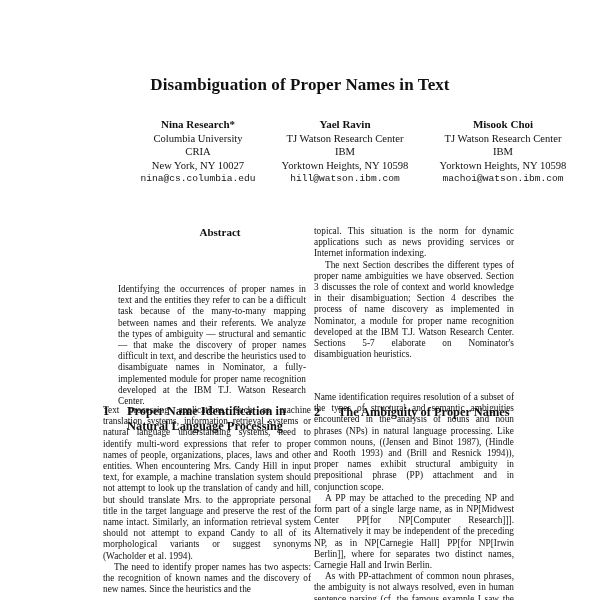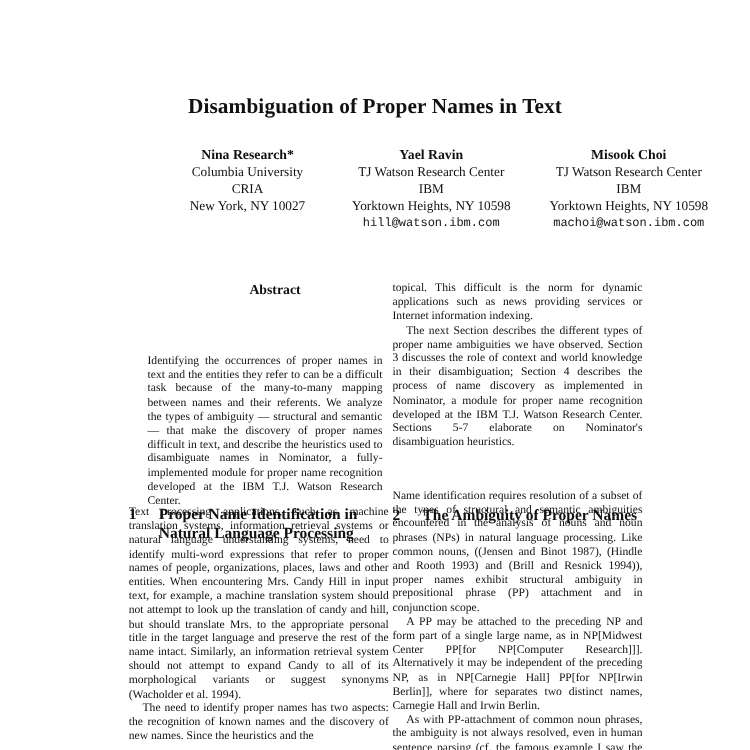--- a/index.html
+++ b/index.html
@@ -49,20 +49,21 @@
 </head>
 <body>
 
 <div class="title">Disambiguation of Proper Names in Text</div>
 
 <div id="a1" class="author">
   <div class="name">Nina Research*</div>
   <div>Columbia University</div>
   <div>CRIA</div>
   <div>New York, NY 10027</div>
+  <div class="email">nina@cs.columbia.edu</div>
 </div>
 <div id="a2" class="author">
   <div class="name">Yael Ravin</div>
   <div>TJ Watson Research Center</div>
   <div>IBM</div>
   <div>Yorktown Heights, NY 10598</div>
   <div class="email">hill@watson.ibm.com</div>
 </div>
 <div id="a3" class="author">
   <div class="name">Misook Choi</div>
@@ -80,21 +81,21 @@
 <div id="s1" class="sec-head">
   <span class="num">1</span><span>Proper Name Identification in</span>
   <span class="l2">Natural Language Processing</span>
 </div>
 <div id="left-body" class="col clip" style="height:195px;">
   <p>Text processing applications, such as machine translation systems, information retrieval systems or natural language understanding systems, need to identify multi-word expressions that refer to proper names of people, organizations, places, laws and other entities. When encountering Mrs. Candy Hill in input text, for example, a machine translation system should not attempt to look up the translation of candy and hill, but should translate Mrs. to the appropriate personal title in the target language and preserve the rest of the name intact. Similarly, an information retrieval system should not attempt to expand Candy to all of its morphological variants or suggest synonyms (Wacholder et al. 1994).</p>
   <p class="ind">The need to identify proper names has two aspects: the recognition of known names and the discovery of new names. Since the heuristics and the</p>
 </div>
 
 <div id="right-top" class="col">
-  <p>topical. This difficult is the norm for dynamic applications such as news providing services or Internet information indexing.</p>
+  <p>topical. This situation is the norm for dynamic applications such as news providing services or Internet information indexing.</p>
   <p class="ind">The next Section describes the different types of proper name ambiguities we have observed. Section 3 discusses the role of context and world knowledge in their disambiguation; Section 4 describes the process of name discovery as implemented in Nominator, a module for proper name recognition developed at the IBM T.J. Watson Research Center. Sections 5-7 elaborate on Nominator's disambiguation heuristics.</p>
 </div>
 
 <div id="s2" class="sec-head">
   <span class="num">2</span><span>The Ambiguity of Proper Names</span>
 </div>
 <div id="right-body" class="col clip" style="height:208px;">
   <p>Name identification requires resolution of a subset of the types of structural and semantic ambiguities encountered in the analysis of nouns and noun phrases (NPs) in natural language processing. Like common nouns, ((Jensen and Binot 1987), (Hindle and Rooth 1993) and (Brill and Resnick 1994)), proper names exhibit structural ambiguity in prepositional phrase (PP) attachment and in conjunction scope.</p>
   <p class="ind">A PP may be attached to the preceding NP and form part of a single large name, as in NP[Midwest Center PP[for NP[Computer Research]]]. Alternatively it may be independent of the preceding NP, as in NP[Carnegie Hall] PP[for NP[Irwin Berlin]], where for separates two distinct names, Carnegie Hall and Irwin Berlin.</p>
   <p class="ind">As with PP-attachment of common noun phrases, the ambiguity is not always resolved, even in human sentence parsing (cf. the famous example I saw the girl in the park with the telescope). The location of an organization, for instance, could be part</p>

